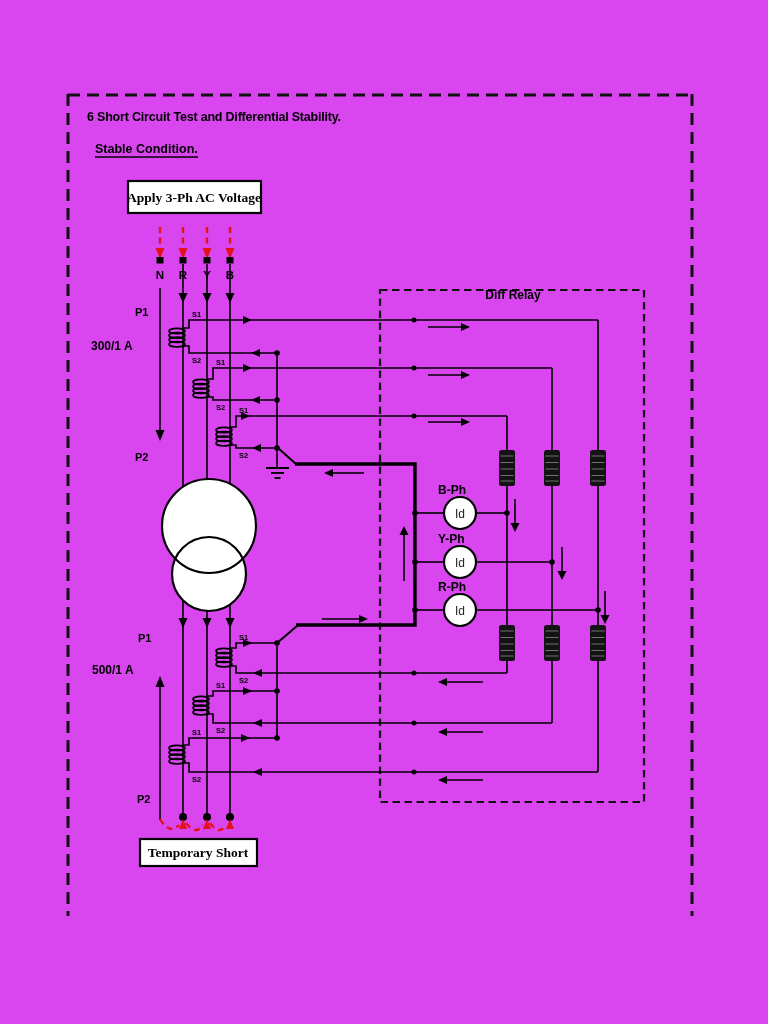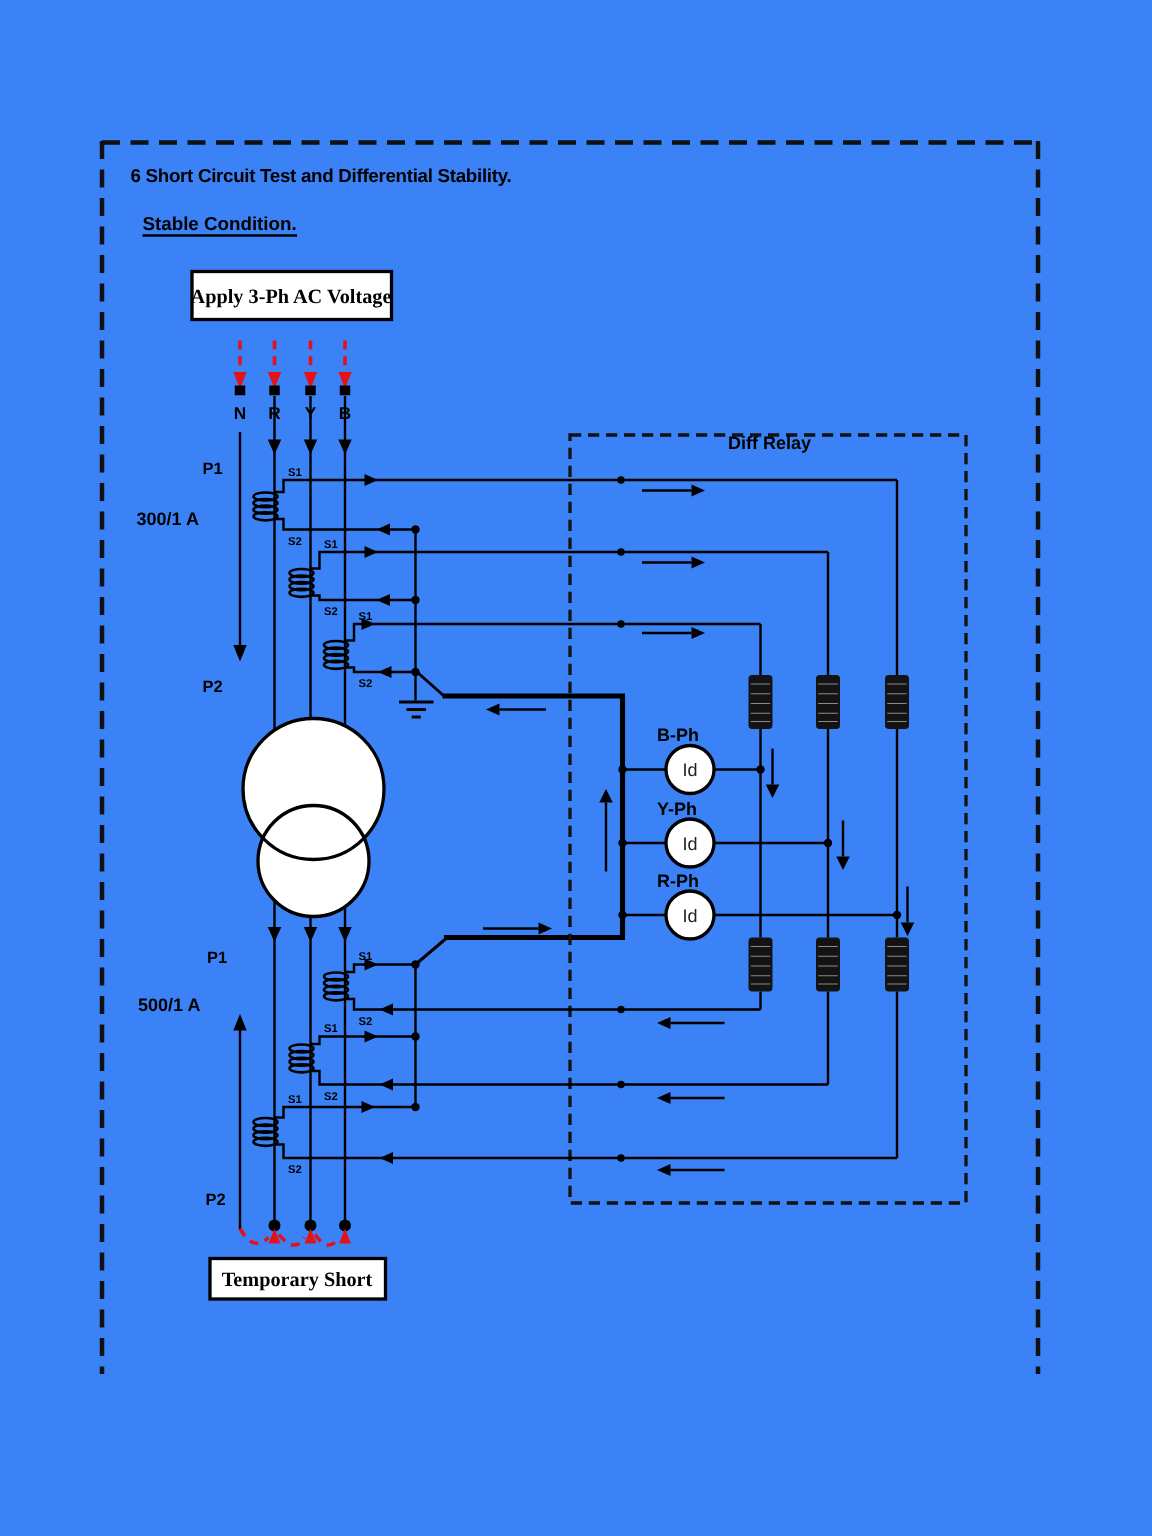--- a/index.html
+++ b/index.html
@@ -1,16 +1,16 @@
 <!DOCTYPE html>
 <html><head>
 <meta charset="utf-8">
 <style>
   html,body{margin:0;padding:0;background:#ffffff;}
-  .page{position:relative;width:768px;height:1024px;background:#3b82f6;overflow:hidden;
+  .page{position:relative;width:768px;height:1024px;background:#d946ef;overflow:hidden;
         font-family:"Liberation Sans",sans-serif;}
   svg text{fill:#000;}
   .t-title{font:bold 12.5px "Liberation Sans",sans-serif;letter-spacing:-0.2px;}
   .t-sub{font:bold 12.5px "Liberation Sans",sans-serif;}
   .t-serif{font:bold 13.5px "Liberation Serif",serif;}
   .t-phase{font:bold 11.5px "Liberation Sans",sans-serif;}
   .t-lbl{font:bold 11px "Liberation Sans",sans-serif;}
   .t-ratio{font:bold 12px "Liberation Sans",sans-serif;}
   .t-s{font:bold 7.5px "Liberation Sans",sans-serif;}
   .t-relay{font:bold 12px "Liberation Sans",sans-serif;}

